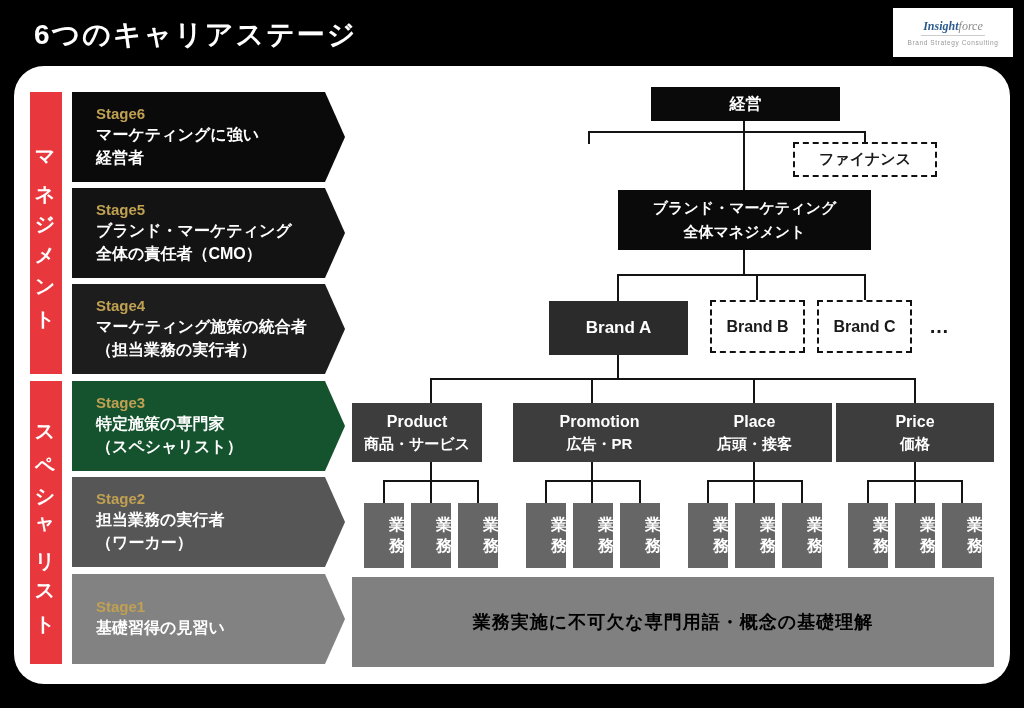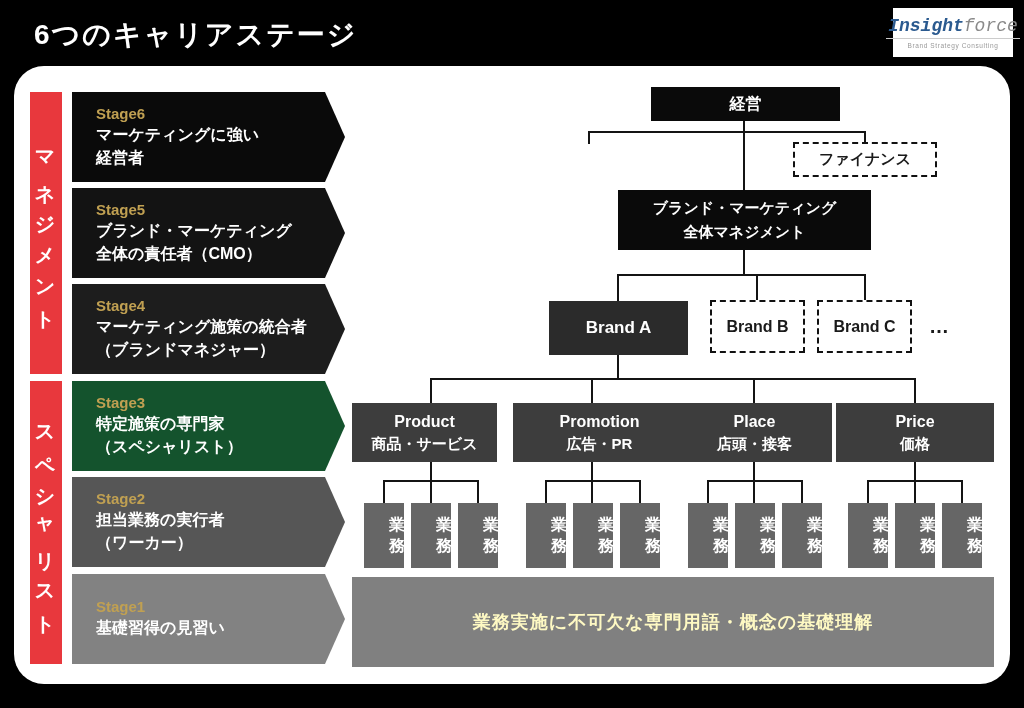--- a/index.html
+++ b/index.html
@@ -6,22 +6,22 @@
   html,body { width:1024px; height:708px; background:#000; overflow:hidden;
               font-family:"Liberation Sans","DejaVu Sans",sans-serif; }
   .page { position:relative; width:1024px; height:708px; background:#000; }
 
   
   .title { position:absolute; left:34px; top:16px; color:#fff; font-size:28px;
            font-weight:bold; letter-spacing:2px; }
   .logo { position:absolute; right:11px; top:8px; width:120px; height:49px;
           background:#fff; display:flex; flex-direction:column; align-items:center;
           justify-content:center; }
-  .logo-name { font-family:Liberation Mono, monospace; font-style:italic;
-               font-size:18px; line-height:1; border-bottom:1px solid #ccc; padding:0 2px 3px; }
+  .logo-name { font-family:Liberation Serif, serif; font-style:italic;
+               font-size:12px; line-height:1; border-bottom:1px solid #ccc; padding:0 2px 3px; }
   .logo-insight { color:#2b5a8f; font-weight:bold; }
   .logo-force { color:#8a8a8a; }
   .logo-tagline { font-size:6.5px; color:#999; letter-spacing:0.6px; margin-top:3px; }
 
   
   .panel { position:absolute; left:14px; top:66px; width:996px; height:618px;
            background:#fff; border-radius:30px; }
 
   
   .redbar { position:absolute; left:16px; width:32px; background:#e8383d;
@@ -47,21 +47,21 @@
   .dbox { position:absolute; background:#fff; border:2px dashed #111; color:#1a1a1a;
           font-weight:bold; display:flex; align-items:center; justify-content:center; }
   .brand-a { background:#2b2b2b; font-size:17px; }
   .cat { background:#3d3d3d; line-height:1.45; }
   .cat .en { font-size:16px; } .cat .ja { font-size:15px; }
   .task { position:absolute; width:40px; height:65px; background:#666;
           display:flex; align-items:center; justify-content:center;padding-left:26px; }
   .task span { display:block; width:1.1em; color:#fff; font-weight:bold; font-size:16px;
                line-height:1.3; word-break:break-all; text-align:center; }
   .bbar { position:absolute; left:338px; top:511px; width:642px; height:90px;
-          background:#808080; color:#fef9c3; font-weight:bold; font-size:18px;
+          background:#808080; color:#000000; font-weight:bold; font-size:18px;
           display:flex; align-items:center; justify-content:center; letter-spacing:1px; }
   .dots { position:absolute; left:906px; top:234px; width:40px; height:53px; color:#1a1a1a;
           font-weight:bold; font-size:20px; display:flex; align-items:center;
           justify-content:center; letter-spacing:2px; }
 </style>
 </head>
 <body>
 
 <div class="page">
 
@@ -100,21 +100,21 @@
       <div class="stage-line">経営者</div>
     </div>
     <div class="stage s5" style="top:122px;">
       <div class="stage-id">Stage5</div>
       <div class="stage-line">ブランド・マーケティング</div>
       <div class="stage-line">全体の責任者（CMO）</div>
     </div>
     <div class="stage s4" style="top:218px;">
       <div class="stage-id">Stage4</div>
       <div class="stage-line">マーケティング施策の統合者</div>
-      <div class="stage-line">（ブランドマネジャー）</div>
+      <div class="stage-line">（担当業務の実行者）</div>
     </div>
     <div class="stage s3" style="top:315px;">
       <div class="stage-id">Stage3</div>
       <div class="stage-line">特定施策の専門家</div>
       <div class="stage-line">（スペシャリスト）</div>
     </div>
     <div class="stage s2" style="top:411px;">
       <div class="stage-id">Stage2</div>
       <div class="stage-line">担当業務の実行者</div>
       <div class="stage-line">（ワーカー）</div>
@@ -131,21 +131,21 @@
     <div class="obox" style="left:604px;top:124px;width:253px;height:60px;font-size:15px;line-height:1.6;">
       <div>ブランド・マーケティング</div>
       <div>全体マネジメント</div>
     </div>
 
     <div class="obox brand-a" style="left:535px;top:235px;width:139px;height:54px;">Brand A</div>
     <div class="dbox" style="left:696px;top:234px;width:95px;height:53px;font-size:16px;">Brand B</div>
     <div class="dbox" style="left:803px;top:234px;width:95px;height:53px;font-size:16px;">Brand C</div>
     <div class="dots">…</div>
 
-    <div class="obox cat" style="left:338px;top:337px;width:145px;height:59px;">
+    <div class="obox cat" style="left:338px;top:337px;width:130px;height:59px;">
       <div class="en">Product</div>
       <div class="ja">商品・サービス</div>
     </div>
     <div class="obox cat" style="left:499px;top:337px;width:173px;height:59px;">
       <div class="en">Promotion</div>
       <div class="ja">広告・PR</div>
     </div>
     <div class="obox cat" style="left:663px;top:337px;width:155px;height:59px;">
       <div class="en">Place</div>
       <div class="ja">店頭・接客</div>

